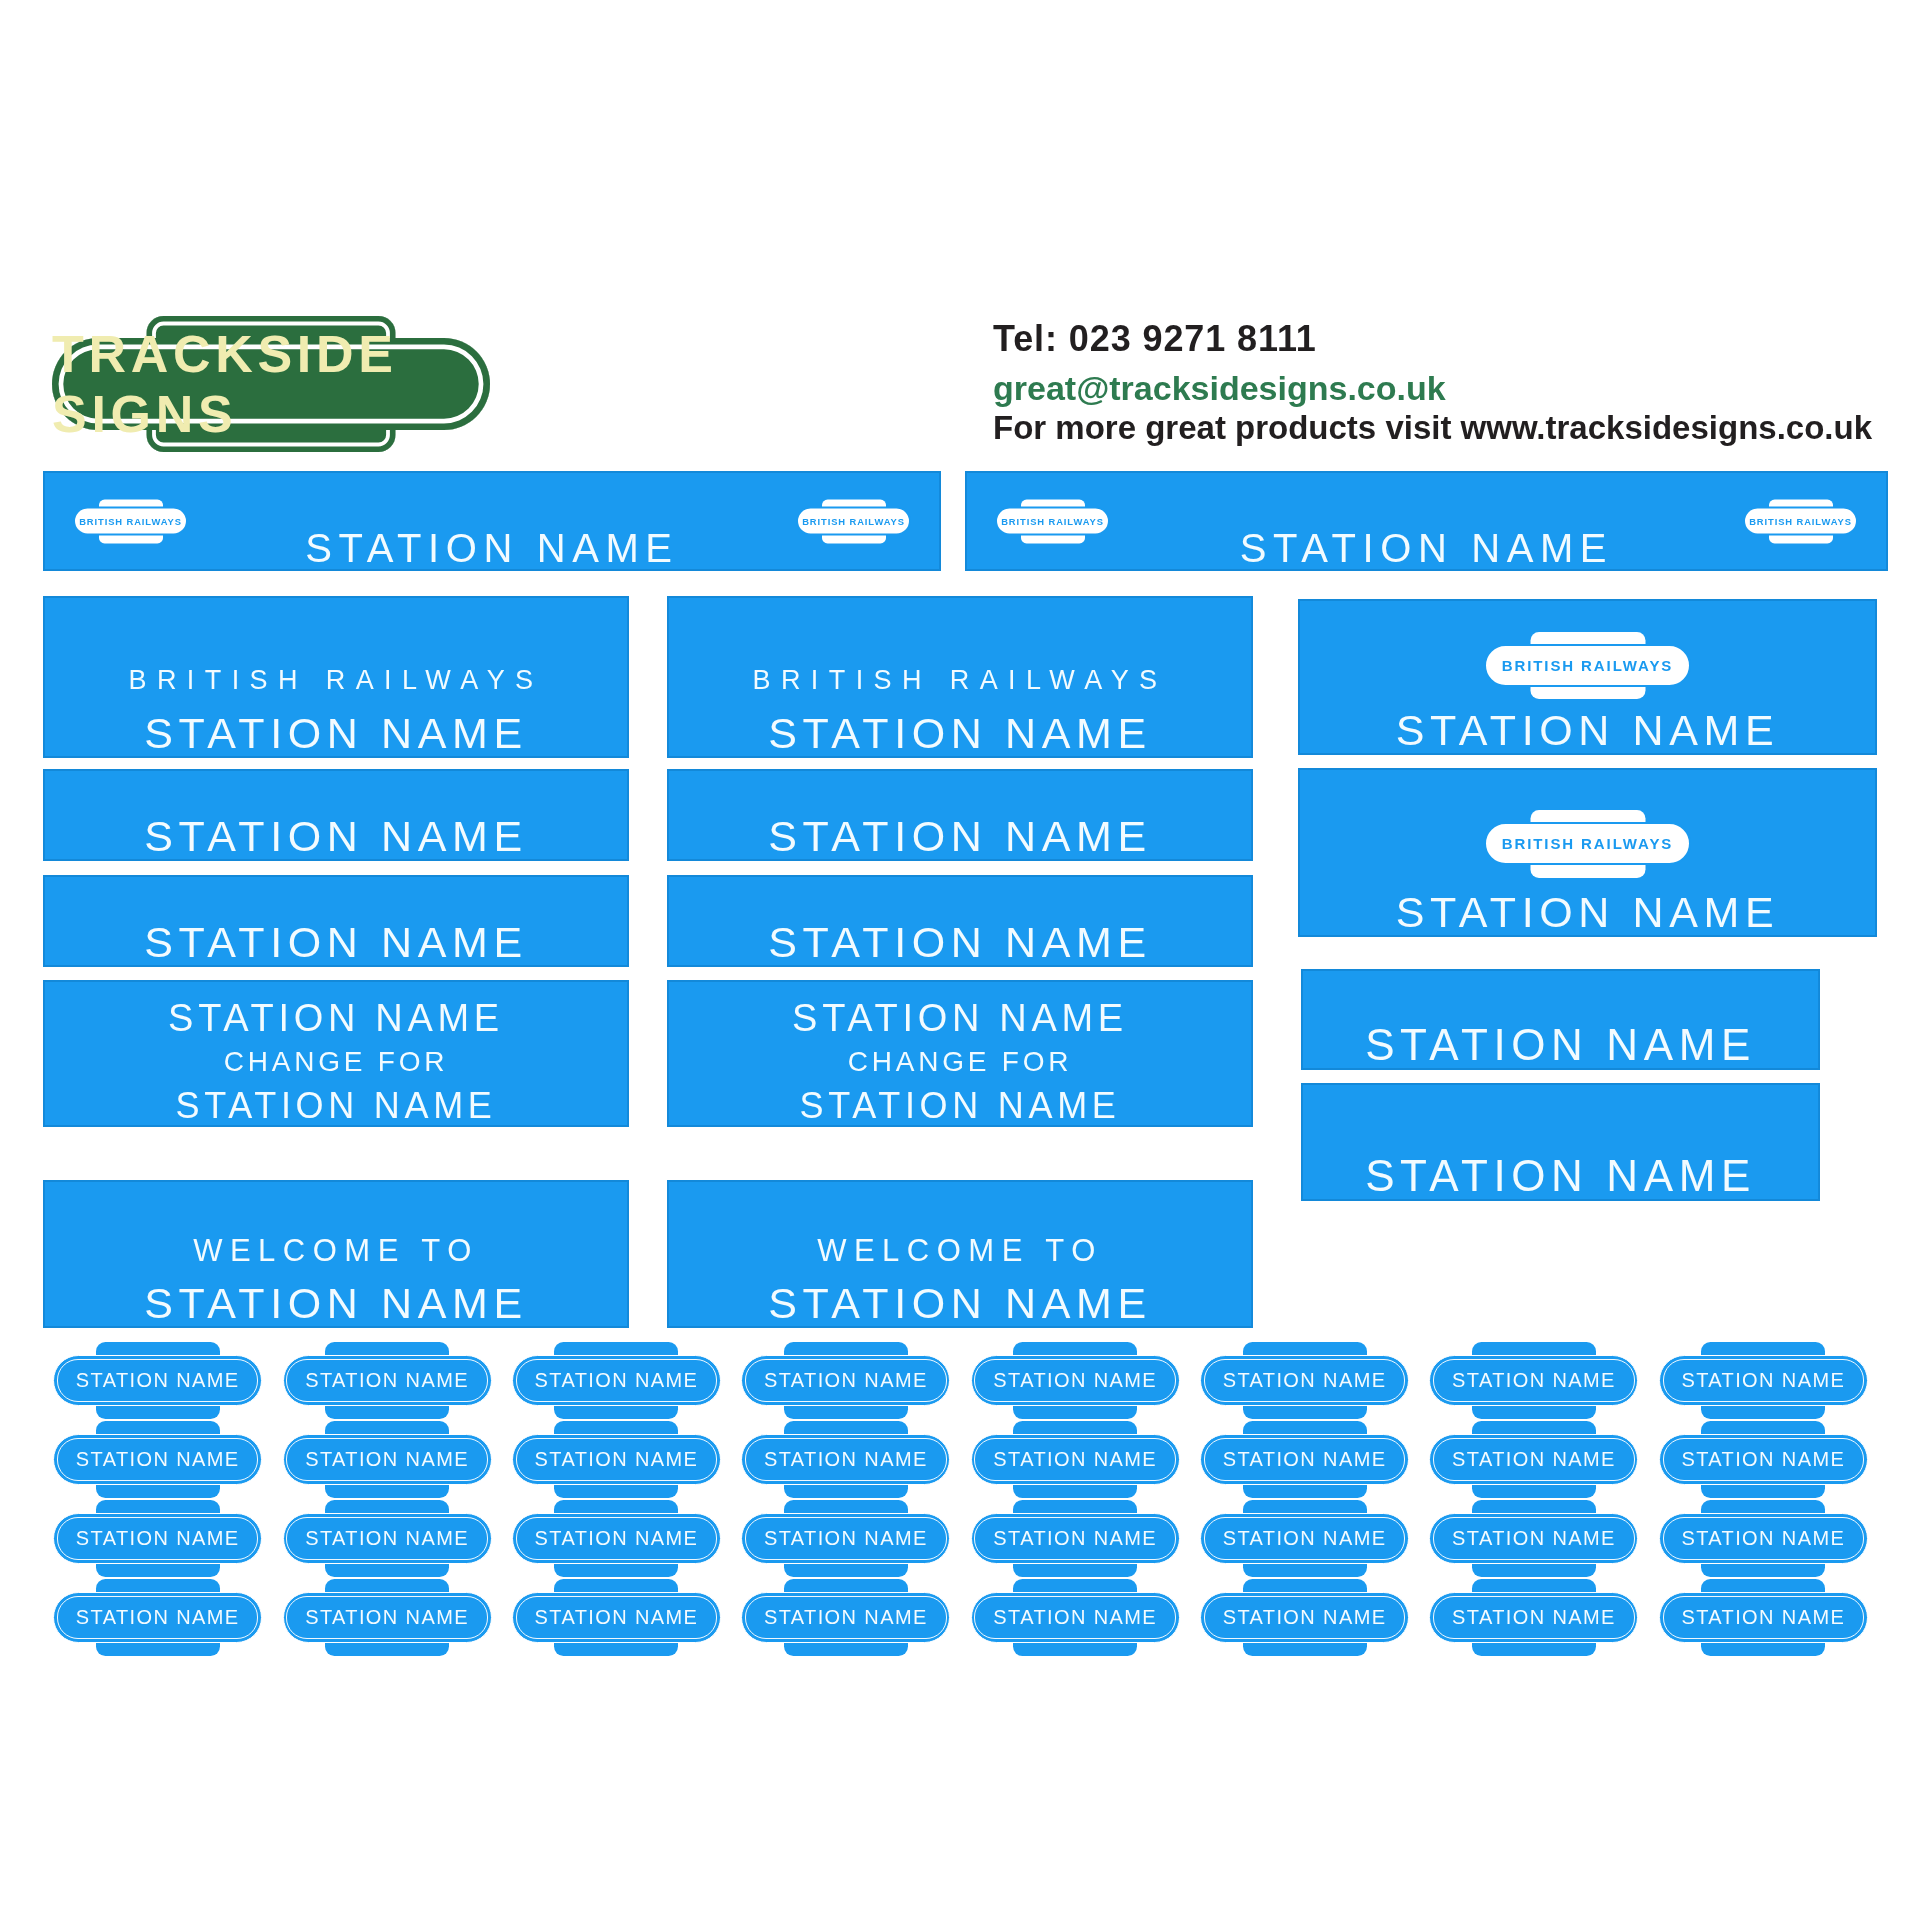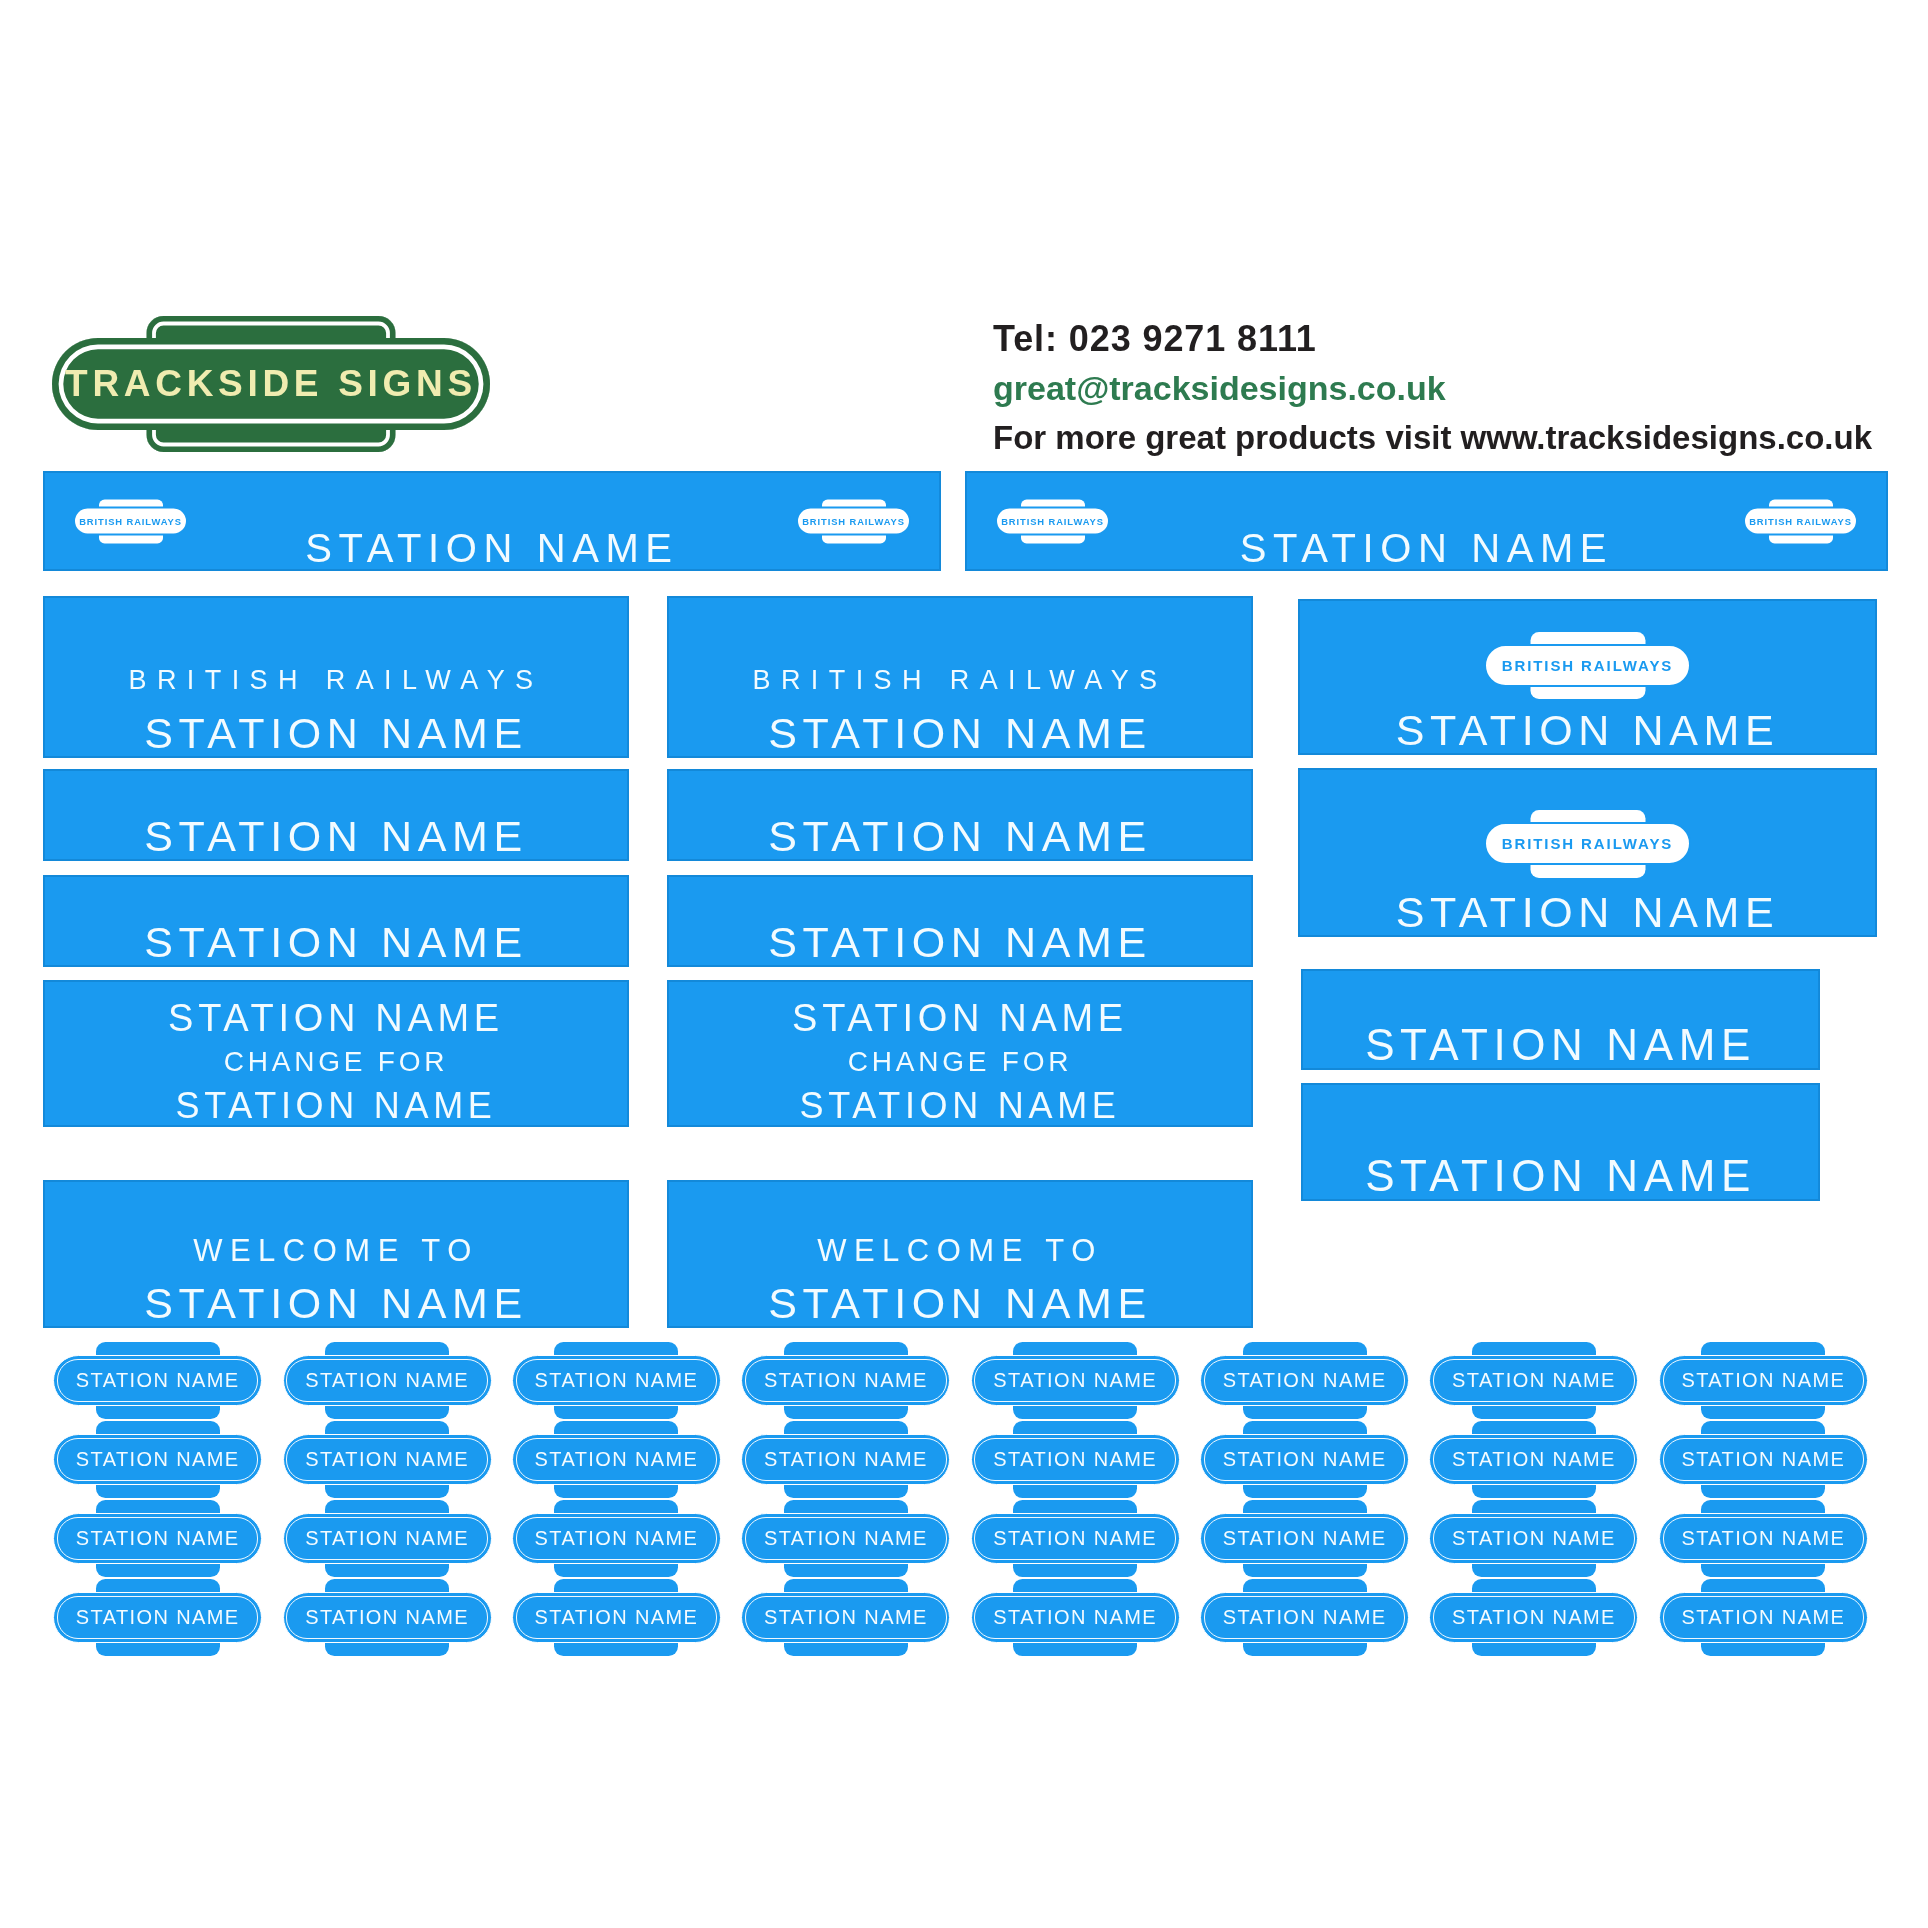--- a/index.html
+++ b/index.html
@@ -17,26 +17,26 @@
   }
   
   .logo{position:absolute;left:52px;top:316px;width:438px;height:136px;}
   .logo .ltab{position:absolute;left:50%;transform:translateX(-50%);width:249px;height:43px;
     background:var(--green);border-radius:17px;
     box-shadow:inset 0 0 0 5.6px var(--green), inset 0 0 0 9.4px #ffffff;}
   .logo .ltab.t{top:0;} .logo .ltab.b{bottom:0;}
   .logo .lpill{position:absolute;left:0;right:0;top:21.7px;bottom:21.7px;background:var(--green);
     border-radius:56px;box-shadow:inset 0 0 0 6.6px var(--green), inset 0 0 0 11.3px #ffffff;
     display:flex;align-items:center;justify-content:center;z-index:1;
-    color:var(--cream);font-size:37px;font-weight:bold;letter-spacing:4.7px;}
+    color:var(--cream);font-size:52px;font-weight:bold;letter-spacing:4.7px;}
   
   .contact{position:absolute;right:56px;top:318px;color:var(--ink);font-weight:bold;}
   .contact .tel{font-size:36px;letter-spacing:0.9px;}
   .contact .email{font-size:34px;color:var(--email-green);margin-top:8.5px;}
-  .contact .promo{font-size:33px;margin-top:11px;}
+  .contact .promo{font-size:33px;margin-top:1px;}
   
   .sign{position:absolute;background:var(--blue);color:var(--sign-text);
     display:flex;flex-direction:column;align-items:center;justify-content:flex-end;
     text-align:center;box-shadow:inset 0 0 0 1.9px rgba(10,105,175,.35);}
   .t-big{font-size:43px;letter-spacing:5.6px;}
   .t-banner{font-size:40px;letter-spacing:6.6px;width:100%;}
   .t-br{font-size:27px;letter-spacing:10.4px;}
   .t-mid{font-size:38px;letter-spacing:4.7px;}
   .t-small{font-size:28px;letter-spacing:3.8px;}
   .t-mid2{font-size:36px;letter-spacing:4.7px;}

